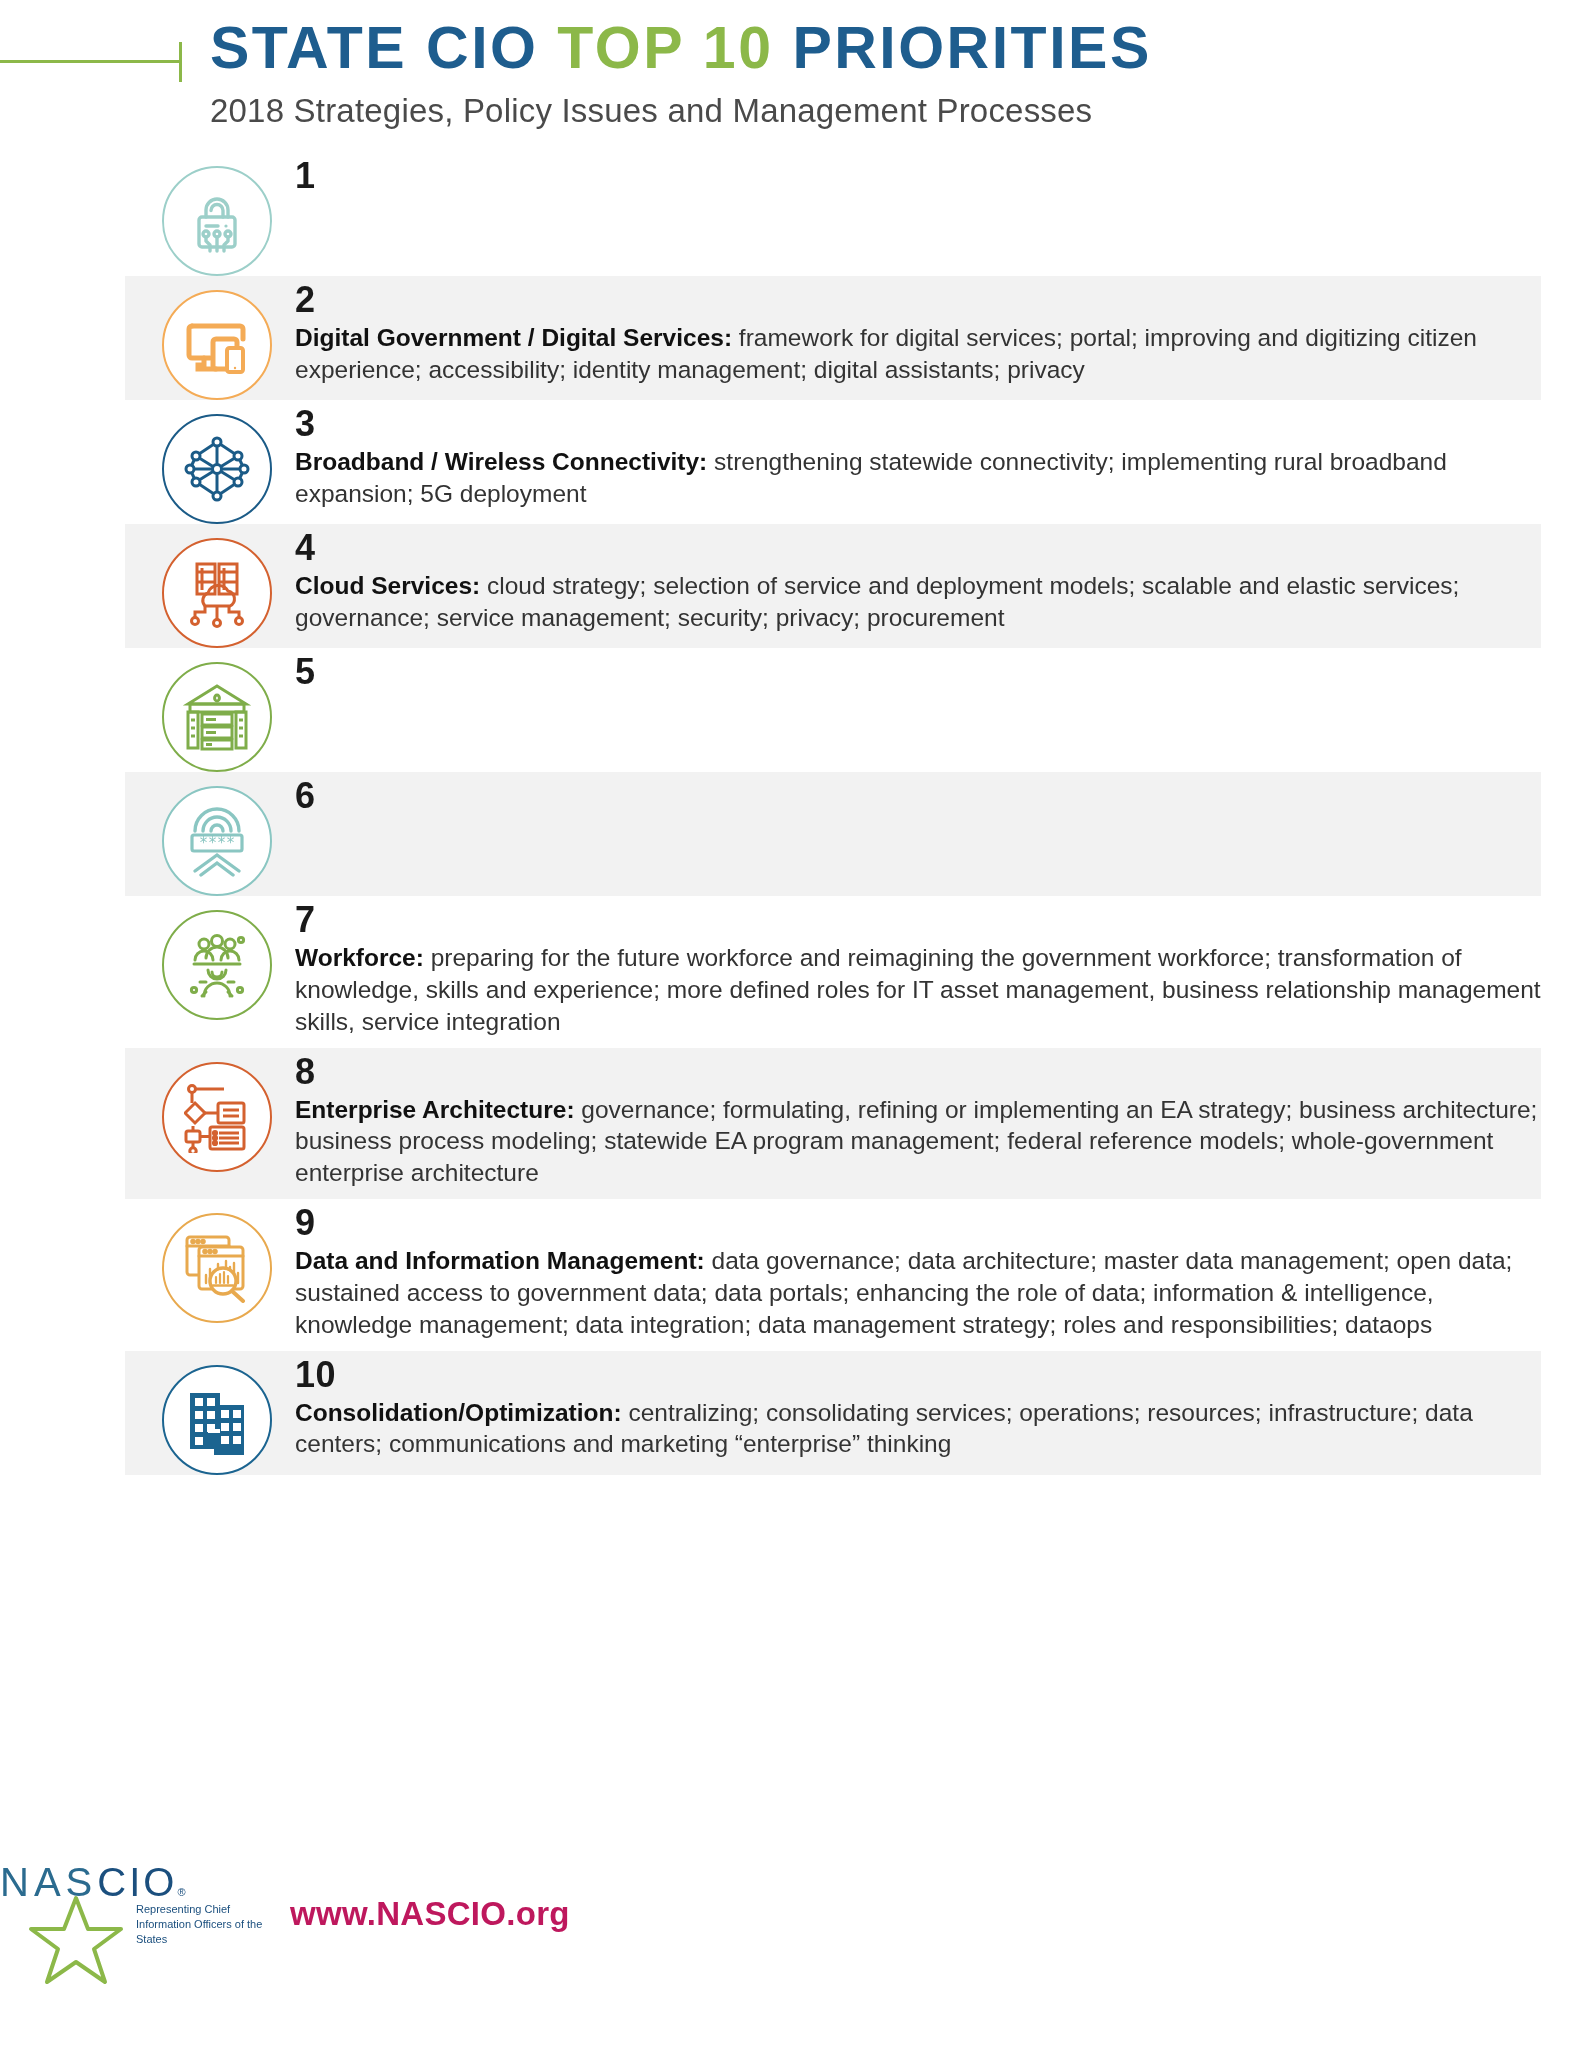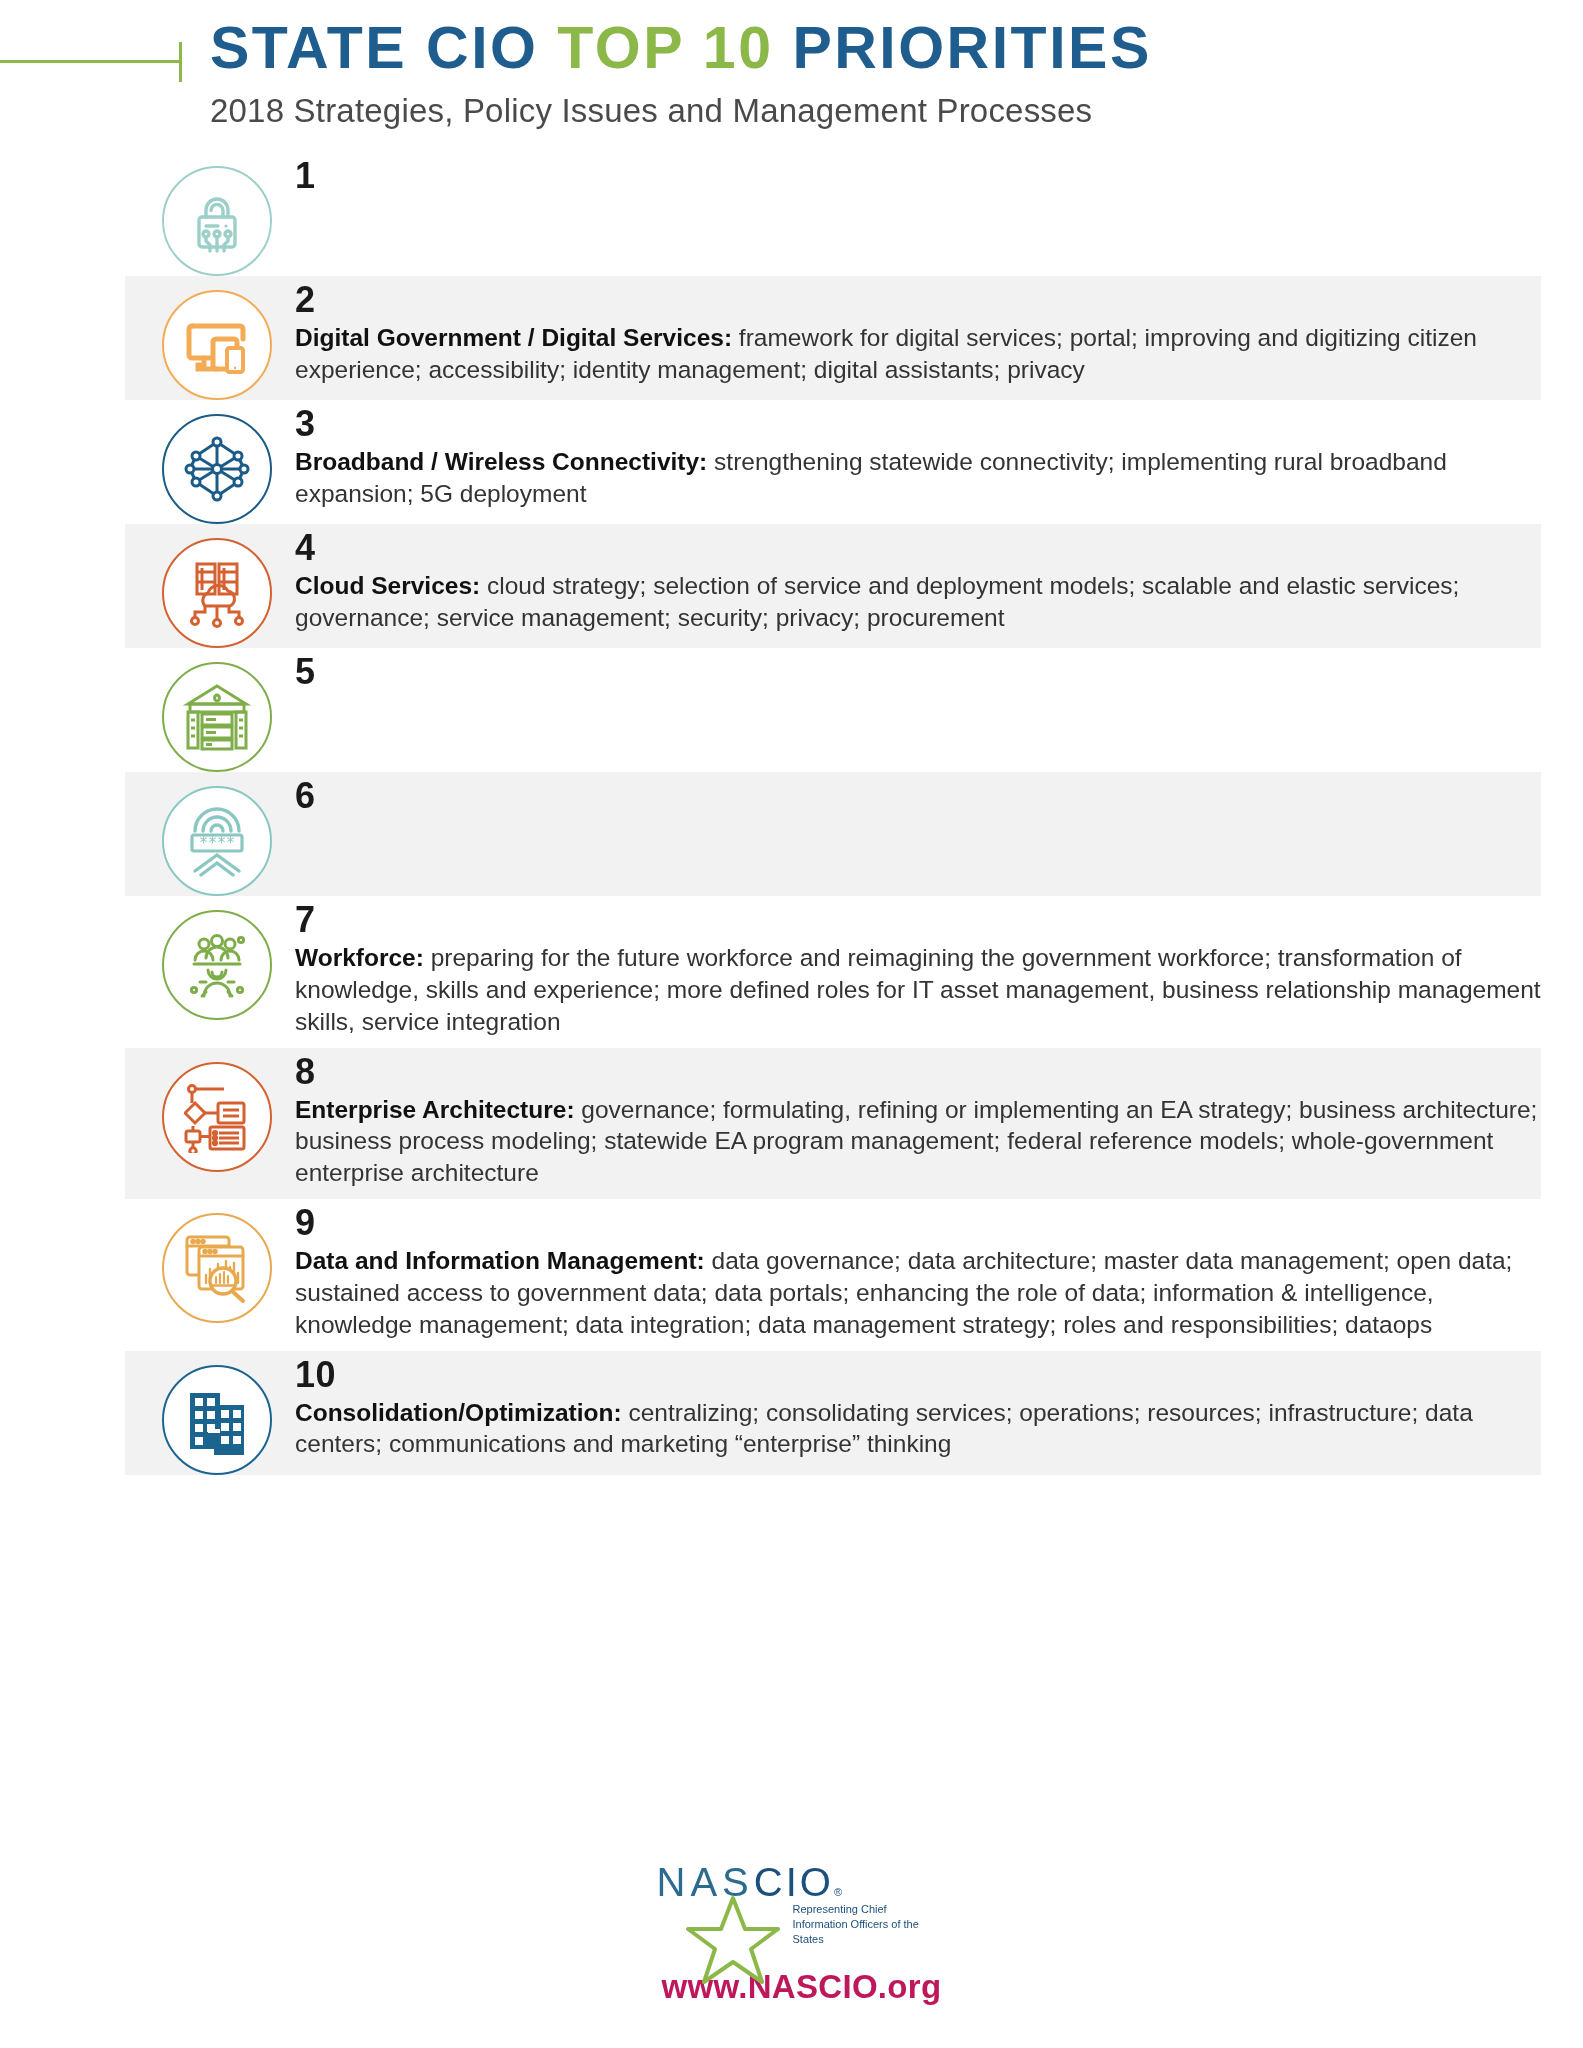--- a/index.html
+++ b/index.html
@@ -70,21 +70,21 @@
     margin-bottom:4px;letter-spacing:0.5px;
   }
   .desc{
     font-size:24.5px;line-height:1.30;color:#333333;
   }
   .desc b{color:#111111;font-weight:bold;}
 
   
   .footer{
     position:absolute;left:0;top:1860px;width:1583px;
-    display:flex;flex-direction:column;align-items:center;
+    display:flex;flex-direction:row;align-items:center;
   }
   .logo{
     position:relative;width:270px;height:86px;margin-bottom:8px;
   }
   .logo-top{
     position:absolute;left:0;top:0;width:270px;
     display:flex;align-items:baseline;
   }
   .logo-na{
     font-size:40px;letter-spacing:5px;color:#2b6b8f;font-weight:400;

